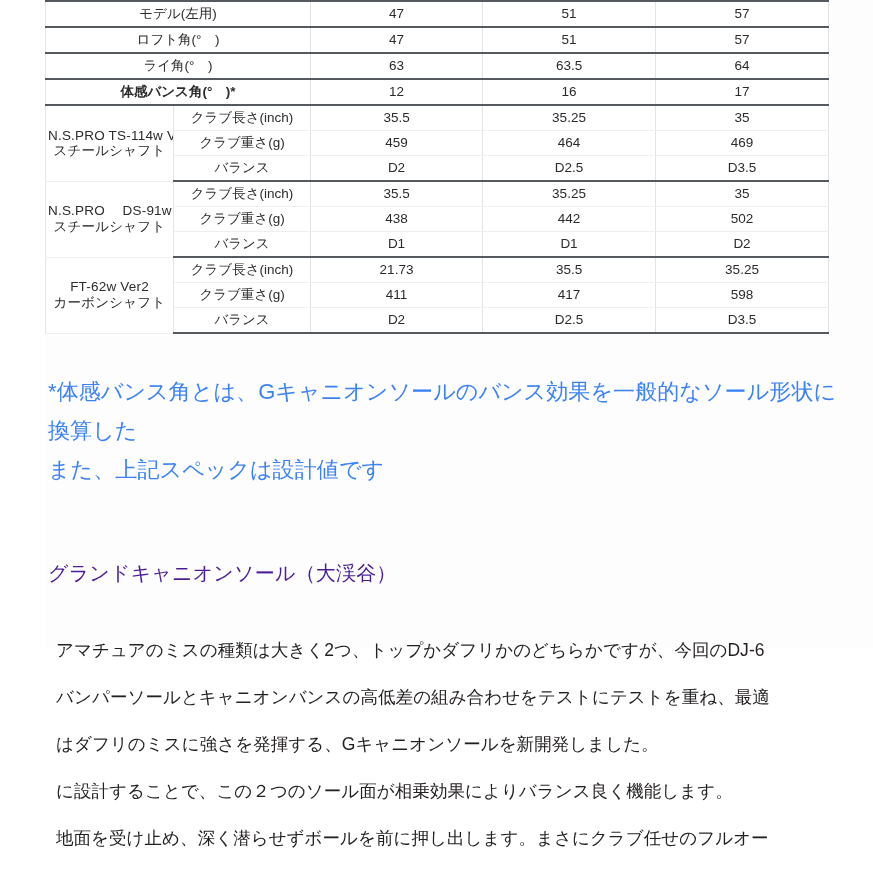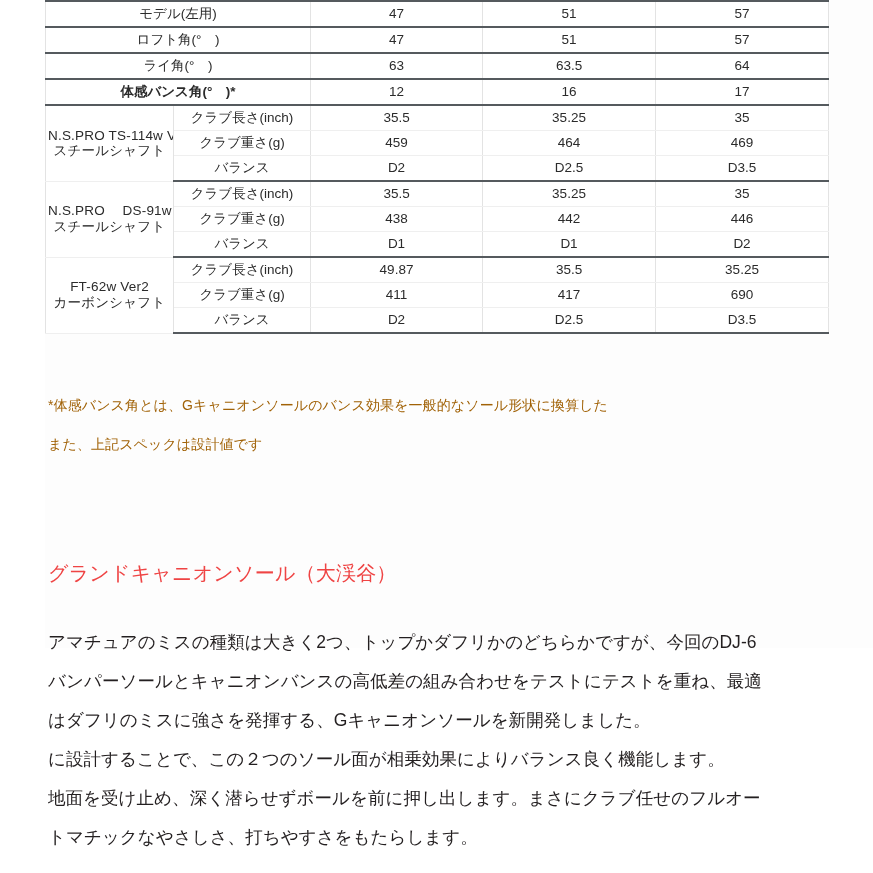--- a/index.html
+++ b/index.html
@@ -84,55 +84,55 @@
 
   td.first-col { border-left: 1px solid #d8d8d8; }
   td.last-col  { border-right: 1px solid #d8d8d8; }
 
   td.rowlabel { font-size: 13.5px; }
 
   
   .note {
     position: absolute;
     left: 3px;
-    top: 386px;
+    top: 372px;
     width: 800px;
-    font-size: 14px;
+    font-size: 22px;
     line-height: 39px;
-    color: #a16207;
+    color: #3b82f6;
     letter-spacing: 0.1px;
   }
   .note p { margin: 0; }
 
   
   .section-heading {
     position: absolute;
     left: 3px;
     top: 558px;
     width: 800px;
     font-size: 20px;
     font-weight: normal;
     line-height: 30px;
-    color: #ef4444;
+    color: #4c1d95;
     margin: 0;
     letter-spacing: 0.2px;
   }
 
   
   .body-copy {
     position: absolute;
     left: 3px;
     top: 623px;
     width: 800px;
     font-size: 17.5px;
     line-height: 39px;
     color: #231f20;
     letter-spacing: 0.05px;
   }
-  .body-copy p { margin: 0; }
+  .body-copy p { margin: 8px; }
 </style>
 </head>
 <body>
 
 <div class="page">
   <div class="content">
 
     <div class="spec-table-wrap">
       <table class="spec">
         <colgroup>
@@ -202,44 +202,44 @@
             </td>
             <td class="rowlabel">クラブ長さ(inch)</td>
             <td>35.5</td>
             <td>35.25</td>
             <td class="last-col">35</td>
           </tr>
           <tr>
             <td class="rowlabel">クラブ重さ(g)</td>
             <td>438</td>
             <td>442</td>
-            <td class="last-col">446</td>
+            <td class="last-col">502</td>
           </tr>
           <tr class="rule-bot">
             <td class="rowlabel">バランス</td>
             <td>D1</td>
             <td>D1</td>
             <td class="last-col">D2</td>
           </tr>
 
           <tr>
             <td class="shaft-name first-col" rowspan="3">
               <span class="nm">FT-62w Ver2</span>
               <span class="tp">カーボンシャフト</span>
             </td>
             <td class="rowlabel">クラブ長さ(inch)</td>
-            <td>49.87</td>
+            <td>21.73</td>
             <td>35.5</td>
             <td class="last-col">35.25</td>
           </tr>
           <tr>
             <td class="rowlabel">クラブ重さ(g)</td>
             <td>411</td>
             <td>417</td>
-            <td class="last-col">690</td>
+            <td class="last-col">598</td>
           </tr>
           <tr class="rule-bot">
             <td class="rowlabel">バランス</td>
             <td>D2</td>
             <td>D2.5</td>
             <td class="last-col">D3.5</td>
           </tr>
 
         </tbody>
       </table>

